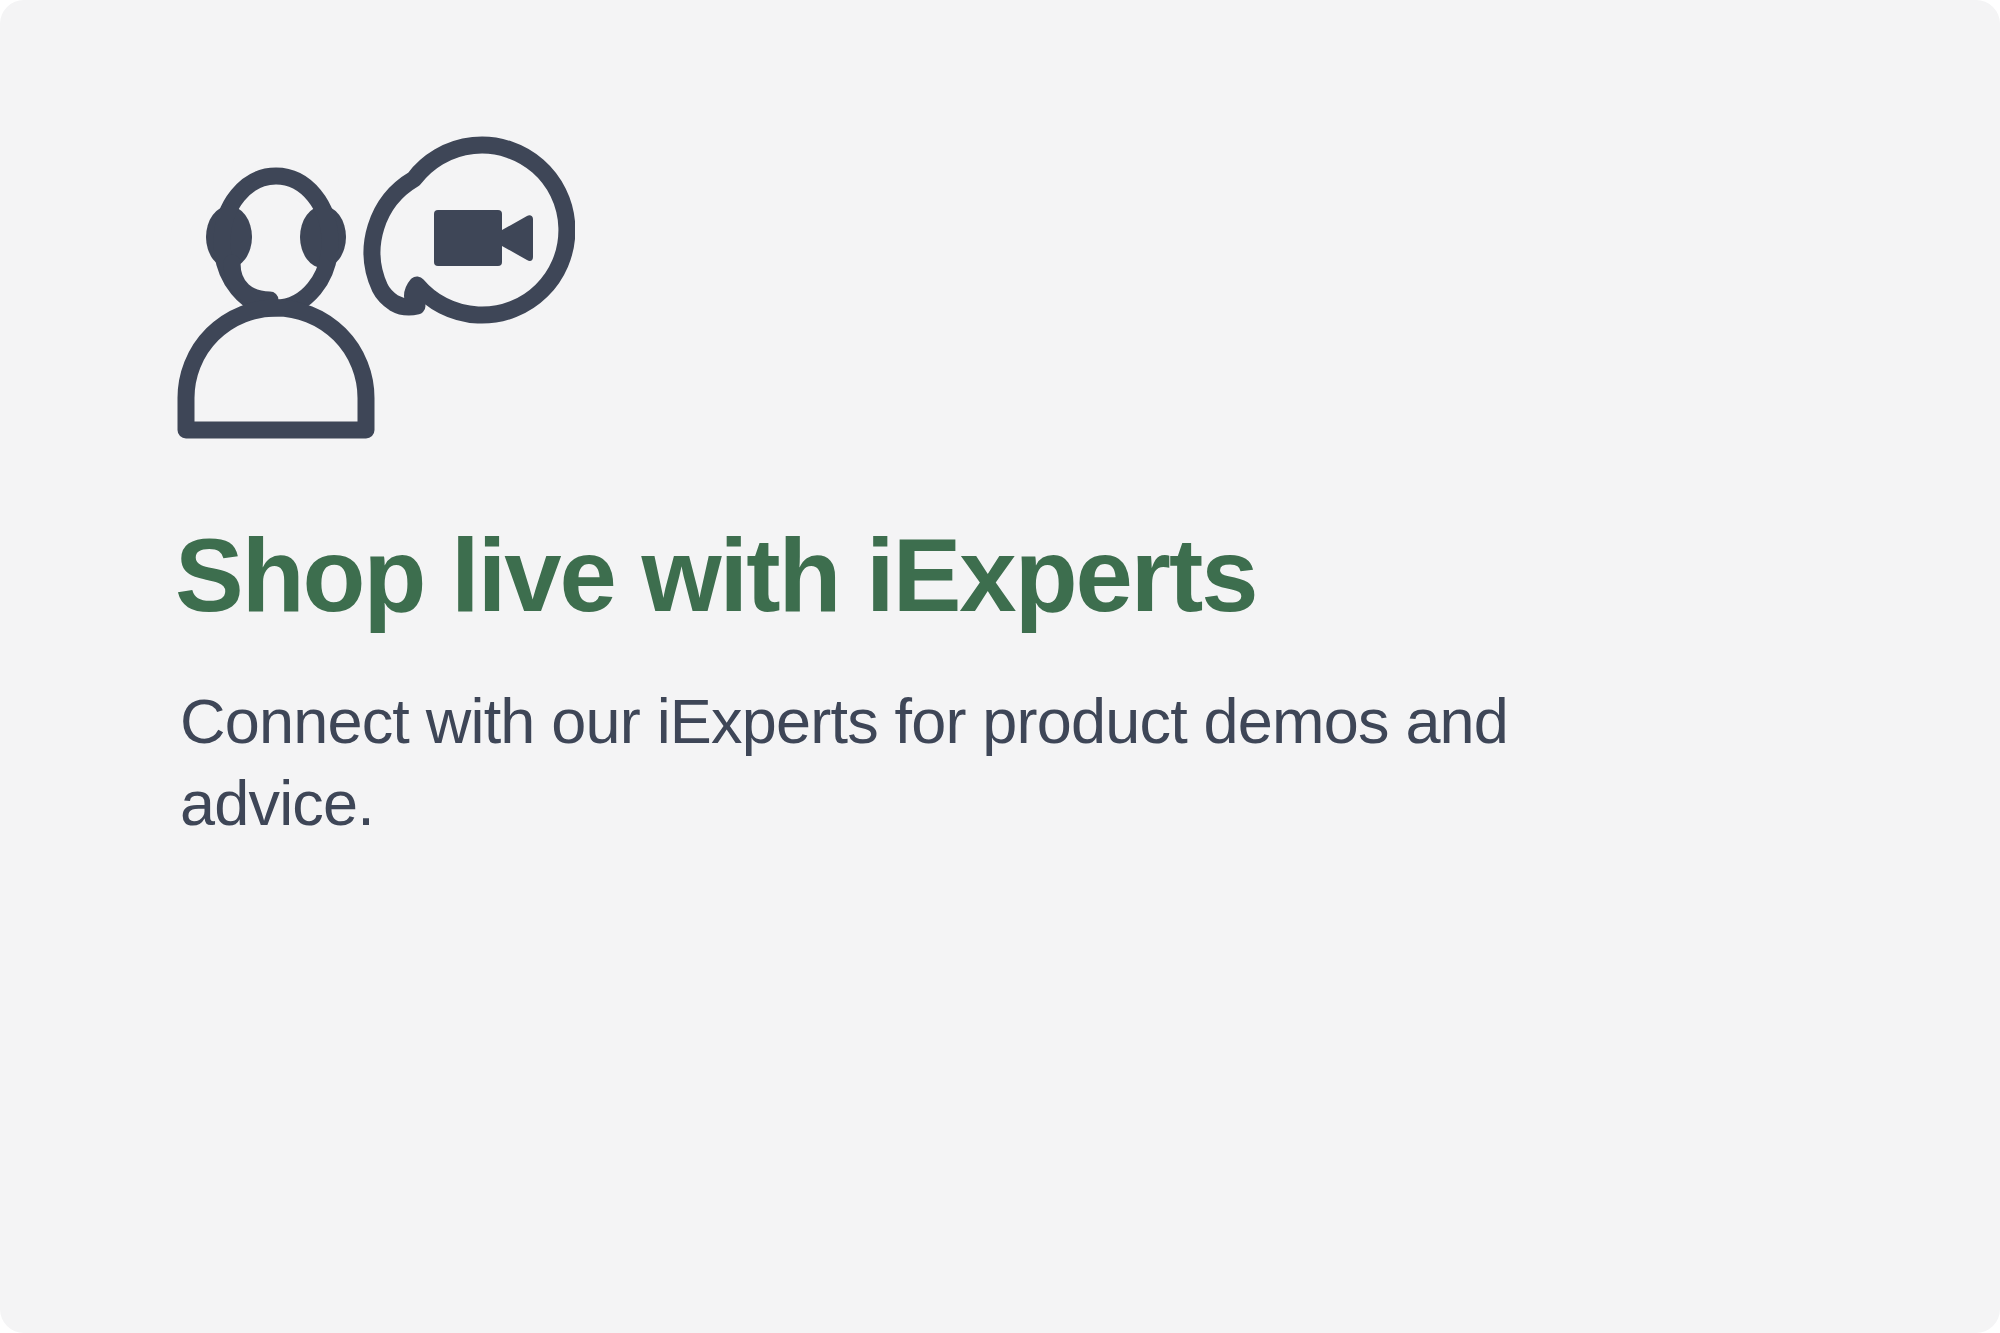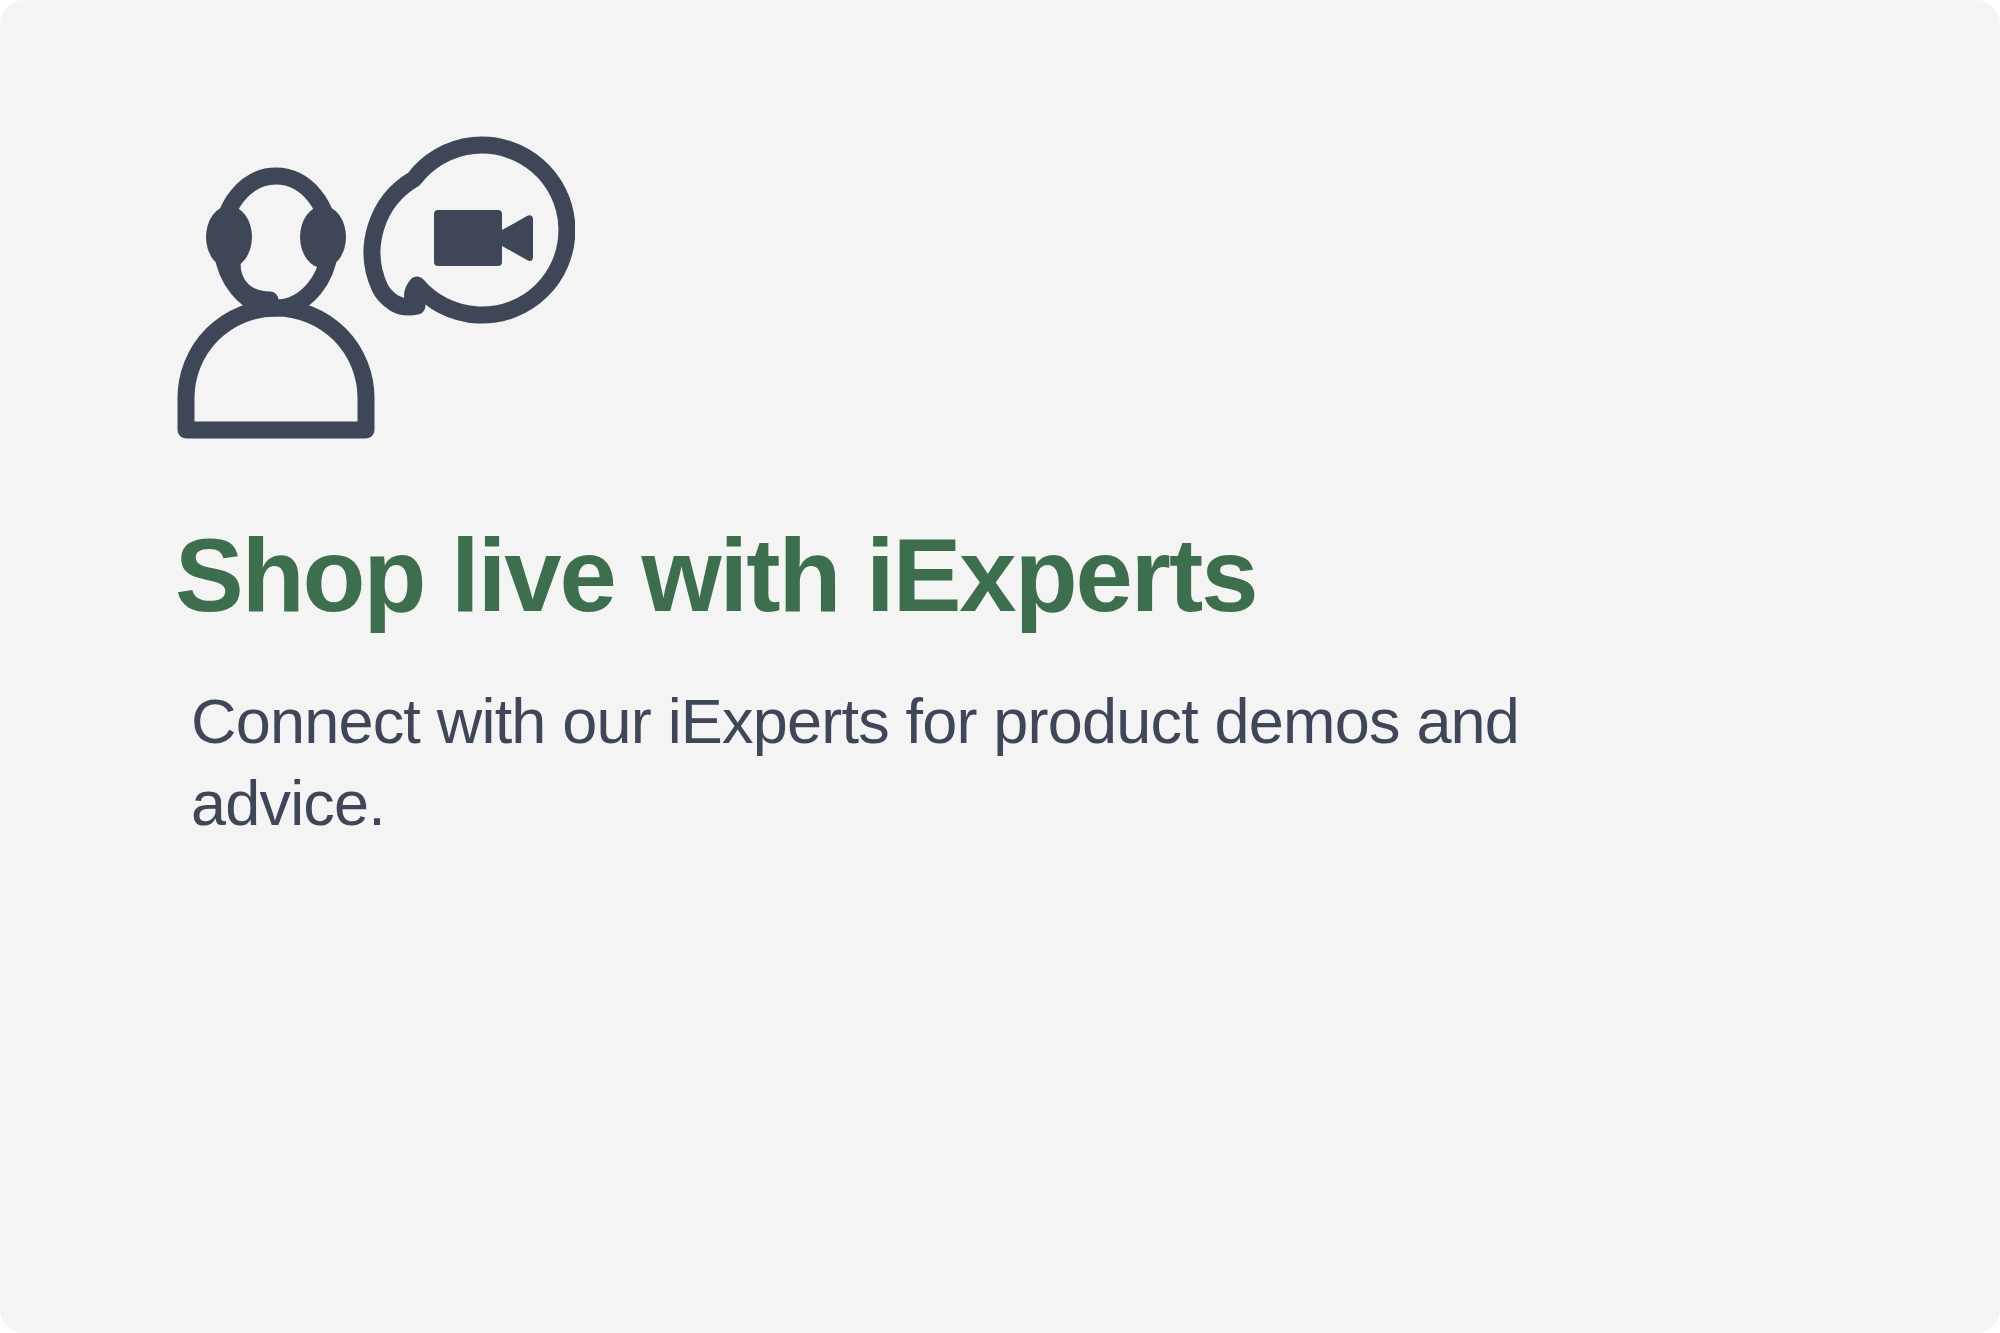--- a/index.html
+++ b/index.html
@@ -56,21 +56,21 @@
     letter-spacing: -2.0px;
     color: #3d6e4e;
     white-space: nowrap;
   }
   .headline-row {
     margin-top: 62px;
   }
 
   
   .body-copy {
-    margin: 16px;
+    margin: 5px;
     padding: 0;
     margin-top: 52px;
     font-size: 63px;
     line-height: 1.30;
     font-weight: 400;
     letter-spacing: -0.8px;
     color: #3e4657;
     max-width: 1360px;
   }
 </style>

